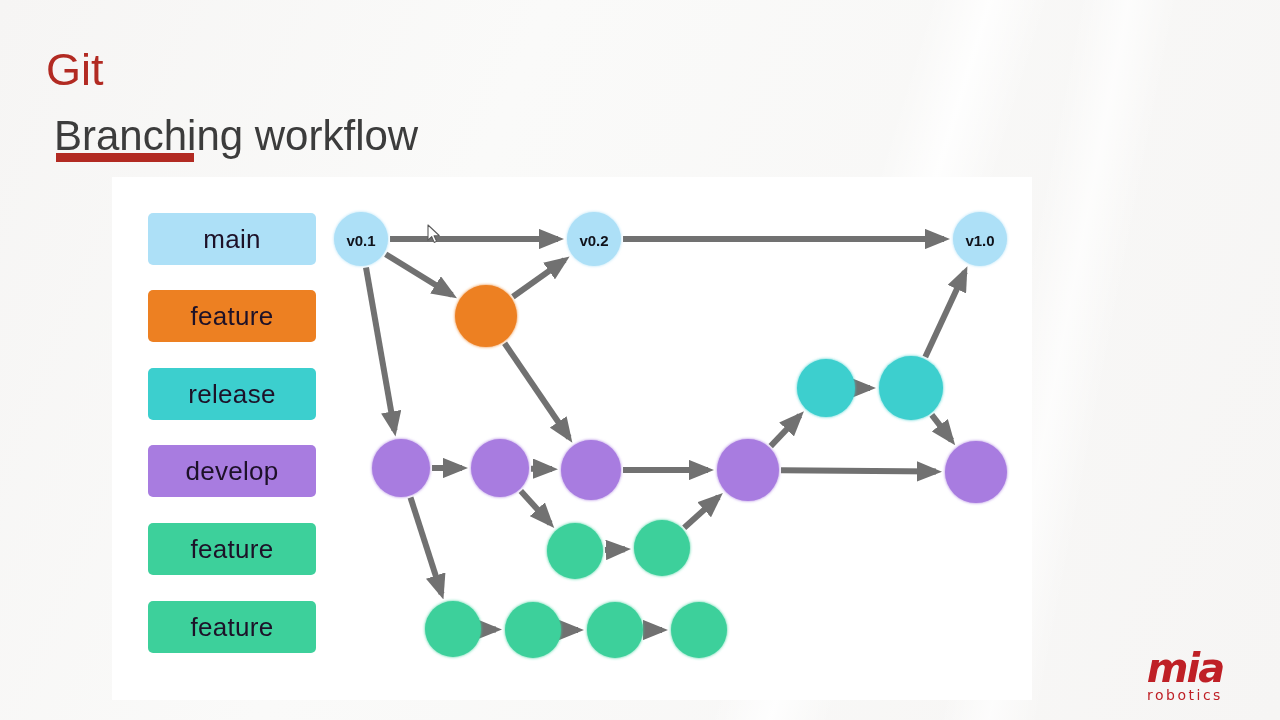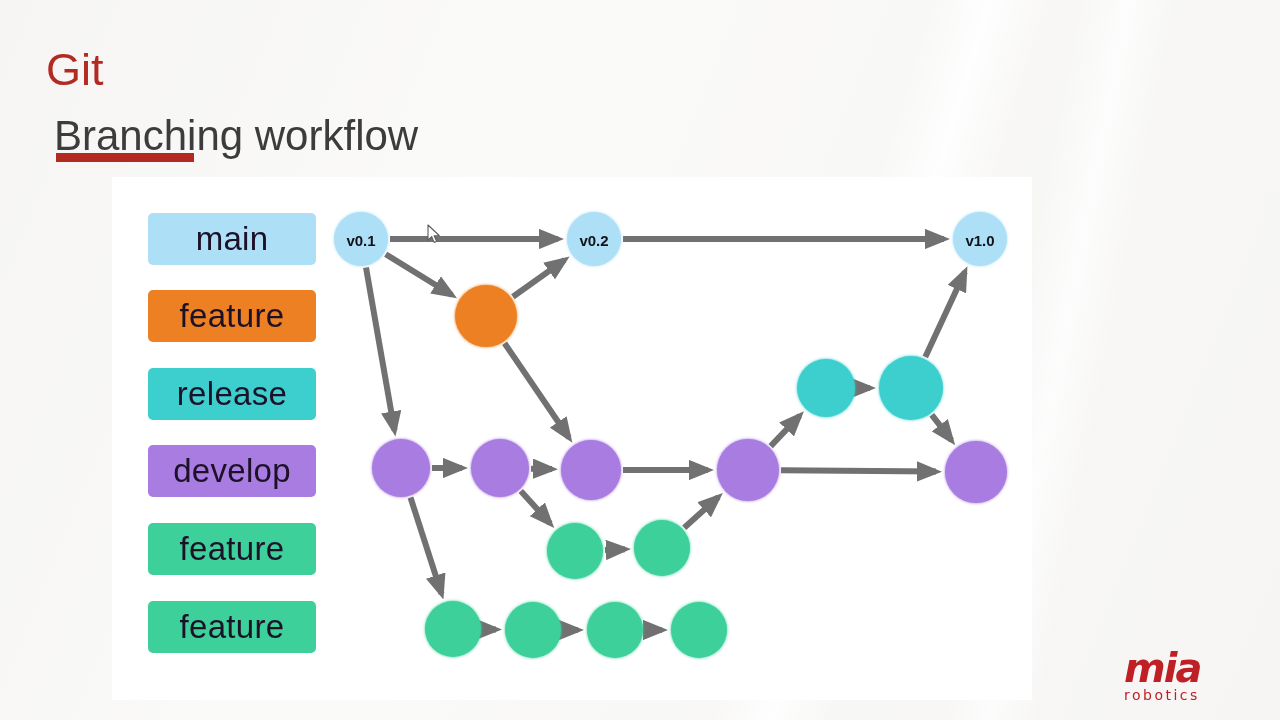--- a/index.html
+++ b/index.html
@@ -64,21 +64,21 @@
   
   .branch-label {
     position: absolute;
     left: 36px;
     width: 168px;
     height: 52px;
     border-radius: 5px;
     display: flex;
     align-items: center;
     justify-content: center;
-    font-size: 33px;
+    font-size: 26px;
     color: #1d1128;
     letter-spacing: 0.3px;
   }
   
   #graph {
     position: absolute;
     left: 0;
     top: 0;
     width: 920px;
     height: 523px;
@@ -95,25 +95,25 @@
     position: absolute;
     left: 742px;
     top: 432px;
     font-size: 33px;
     color: #111111;
     letter-spacing: 0.5px;
   }
   
   #logo {
     position: absolute;
-    right: 6px;
+    right: 20px;
     bottom: 8px;
     width: 150px;
     height: 62px;
-    text-align: left;
+    text-align: center;
   }
   #logo-mia {
     font-family: "DejaVu Sans", sans-serif;
     font-size: 40px;
     font-weight: bold;
     font-style: italic;
     color: #bf2026;
     line-height: 36px;
     letter-spacing: -2px;
     text-transform: lowercase;

